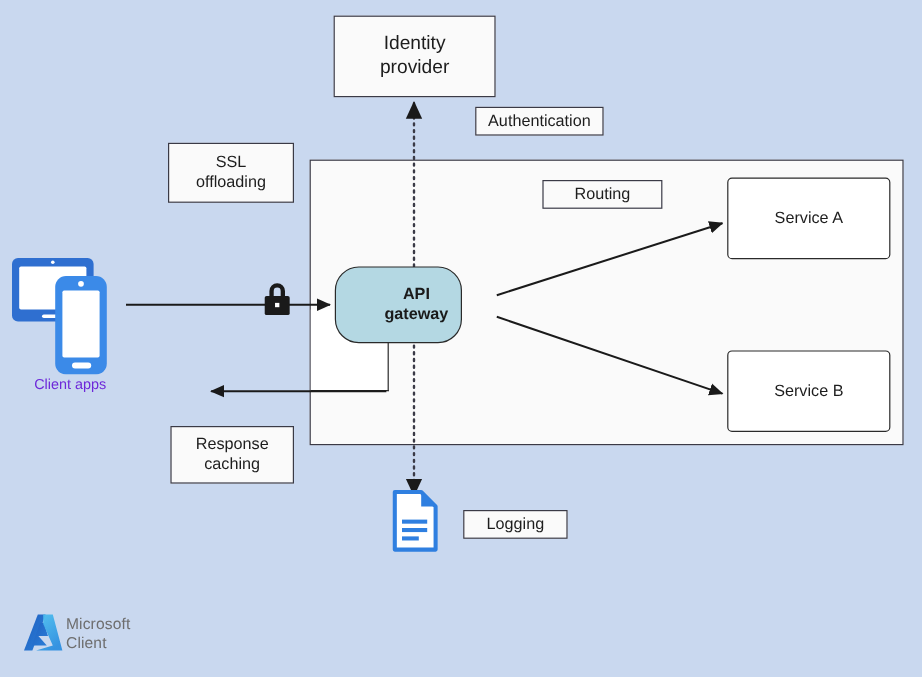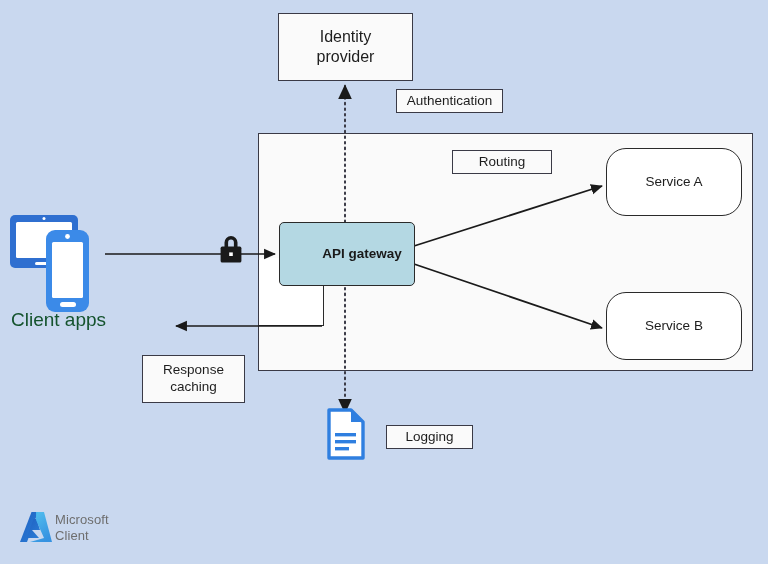--- a/index.html
+++ b/index.html
@@ -67,58 +67,58 @@
     width: 103px; height: 48px;
   }
   .callout-logging {
     left: 386px; top: 425px;
     width: 87px; height: 24px;
   }
   
   .service {
     background: #ffffff;
     border: 1.2px solid #2a2a2a;
-    border-radius: 20px;
+    border-radius: 4px;
     font-size: 13.5px;
     color: #1d1d1d;
   }
   .service-a {
     left: 606px; top: 148px;
     width: 136px; height: 68px;
   }
   .service-b {
     left: 606px; top: 292px;
     width: 136px; height: 68px; justify-content: center;
   }
   
   .gateway {
     left: 279px; top: 222px;
-    width: 136px; height: 64px;
+    width: 106px; height: 64px;
     background: #b4d8e3;
     border: 1.6px solid #2a2a2a;
-    border-radius: 5px;
+    border-radius: 20px;
     font-size: 13.5px;
     font-weight: bold;
     color: #1a1a1a;
     padding-left: 30px;
   }
   
   .cache-box {
     left: 259px; top: 258px;
     width: 65px; height: 68px;
     background: #ffffff;
     border-right: 1.7px solid #2a2a2a;
     border-bottom: 1.7px solid #2a2a2a;
   }
   
   .client-label {
     left: 6px; top: 310px;
     width: 105px; height: 20px;
-    font-size: 19px;
-    color: #14532d;
+    font-size: 12px;
+    color: #6d28d9;
     text-align: right;
   }
   
   .azure-wordmark {
     position: absolute;
     left: 55px; top: 512px;
     font-size: 13px;
     color: #6e6e6e;
     line-height: 1.22;
     letter-spacing: .1px;
@@ -172,20 +172,26 @@
     <div>
       <div>Identity</div>
       <div>provider</div>
     </div>
   </div>
 
   <div class="node callout callout-auth">
     <span>Authentication</span>
   </div>
 
+  <div class="node callout callout-ssl">
+    <div>
+      <div>SSL</div>
+      <div>offloading</div>
+    </div>
+  </div>
 
   <div class="node callout callout-routing">
     <span>Routing</span>
   </div>
 
   <div class="node callout callout-response">
     <div>
       <div>Response</div>
       <div>caching</div>
     </div>

